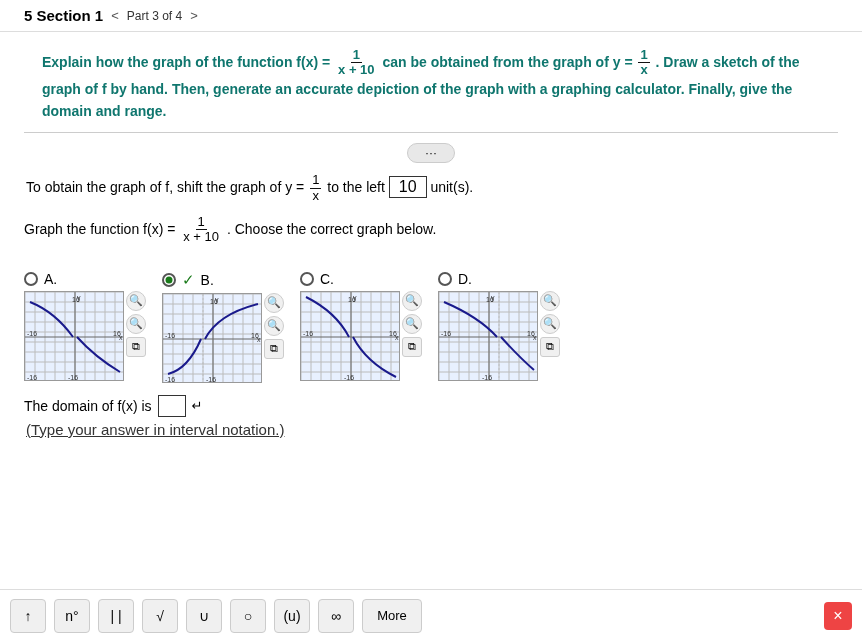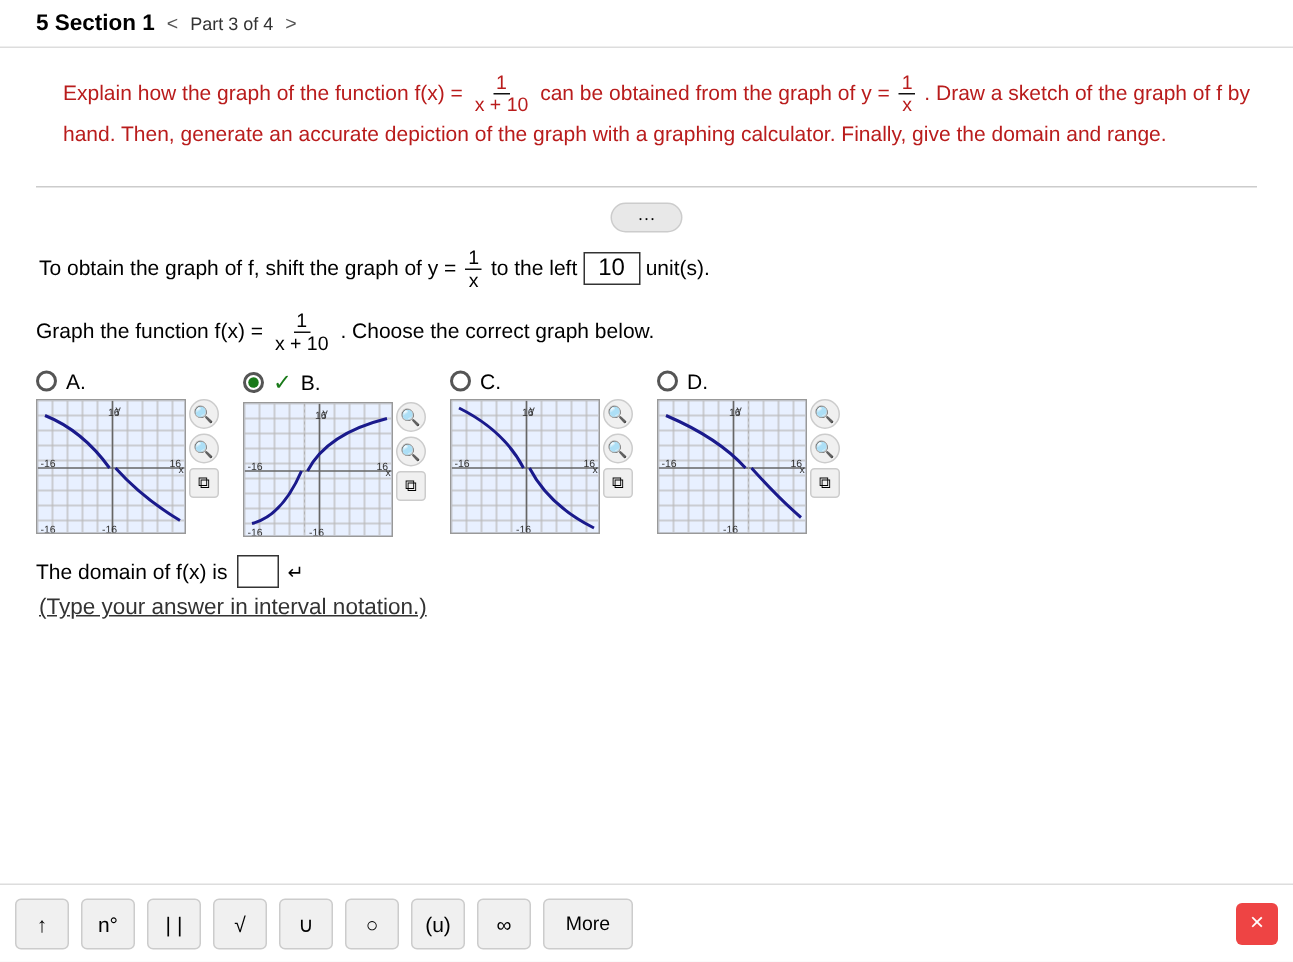--- a/index.html
+++ b/index.html
@@ -86,23 +86,24 @@
       left: 8px;
       top: 52px;
       font-size: 20px;
       color: #333;
       cursor: pointer;
     }
 
     .question-text {
       font-size: 14px;
       line-height: 1.6;
-      color: #b91c1c;
+      color: #0f766e;
       margin-left: 18px;
-      margin-bottom: 24px;
+      margin-bottom: 10px;
+      font-weight: bold;
     }
 
     .fraction {
       display: inline-flex;
       flex-direction: column;
       align-items: center;
       vertical-align: middle;
       font-size: 13px;
       line-height: 1.1;
       margin: 0 2px;
@@ -148,21 +149,21 @@
       font-size: 16px;
       min-width: 30px;
       background: #fff;
     }
 
     .graph-section {
       margin-bottom: 12px;
     }
     .graph-section-text {
       font-size: 14px;
-      margin-bottom: 10px;
+      margin-bottom: 26px;
     }
 
     .graph-choices {
       display: flex;
       gap: 16px;
       align-items: flex-start;
       margin-bottom: 10px;
     }
 
     .graph-choice {

